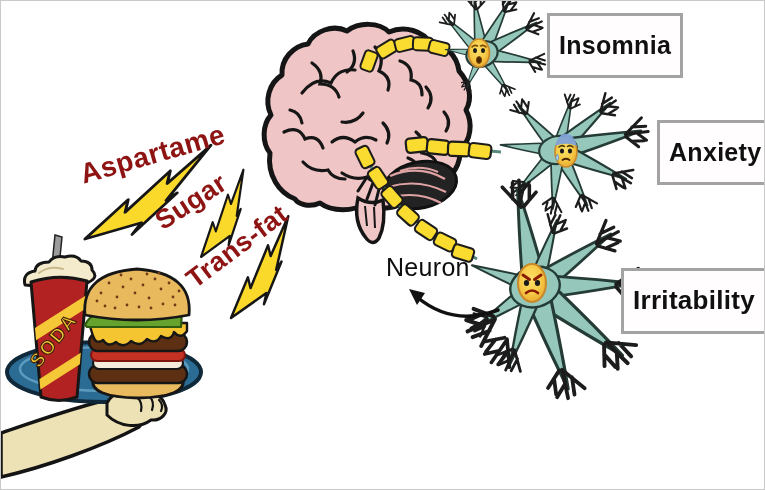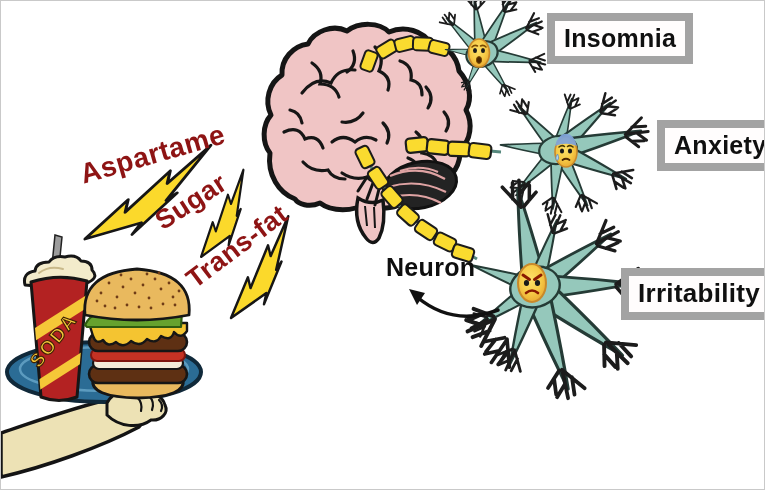--- a/index.html
+++ b/index.html
@@ -3,30 +3,30 @@
 <meta charset="utf-8">
 <style>
   html,body{margin:0;padding:0;background:#fff;}
   .canvas{
     position:relative;width:763px;height:488px;overflow:hidden;
     background:#ffffff;border:1px solid #c9c9c9;
     font-family:"Liberation Sans",sans-serif;
   }
   .art{position:absolute;left:0;top:0;}
   .lbl-box{
-    position:absolute;border:8px solid #a3a3a3;background:#fffdfd;color:#101010;
-    font-weight:bold;font-size:25px;line-height:1.15;padding:3px 9px;
+    position:absolute;border:3px solid #a3a3a3;background:#fffdfd;color:#101010;
+    font-weight:bold;font-size:25px;line-height:1.15;padding:15px 9px;
     letter-spacing:0.3px;white-space:nowrap;
   }
   .lbl-insomnia{left:546px;top:12px;}
   .lbl-anxiety{left:656px;top:119px;}
   .lbl-irritability{left:620px;top:267px;font-size:26px;}
   .neuron-lbl{
     position:absolute;left:385px;top:252px;color:#0e0e0e;
-    font-weight:bold;font-size:25px;letter-spacing:0.3px;
+    font-weight:normal;font-size:25px;letter-spacing:0.3px;
   }
   .substance{
     position:absolute;color:#8E1414;font-weight:bold;font-size:27px;
     transform-origin:0 50%;white-space:nowrap;letter-spacing:0.5px;
   }
   .sub-aspartame{left:80px;top:158px;transform:rotate(-16deg);font-size:28px;}
   .sub-sugar{left:157px;top:207px;transform:rotate(-33deg);}
   .sub-transfat{left:189px;top:266px;transform:rotate(-37deg);}
   .soda-text{
     position:absolute;left:33px;top:353px;transform:rotate(-51deg);transform-origin:0 50%;

